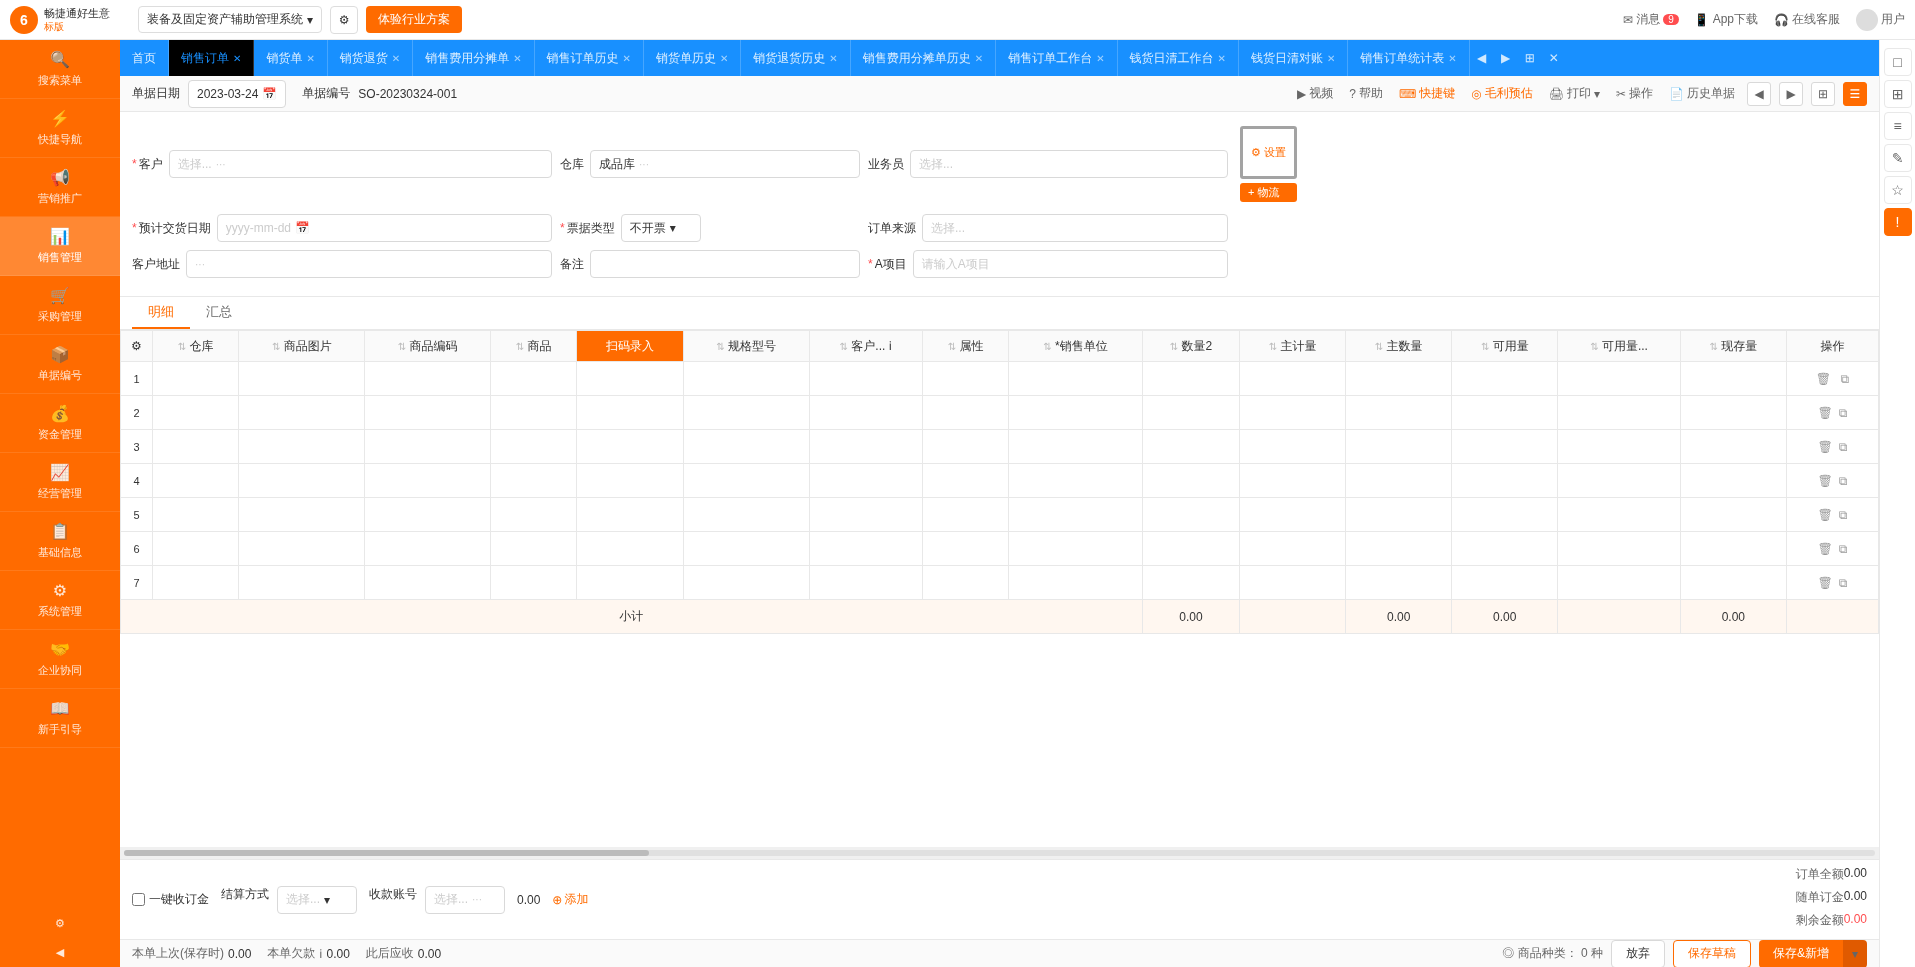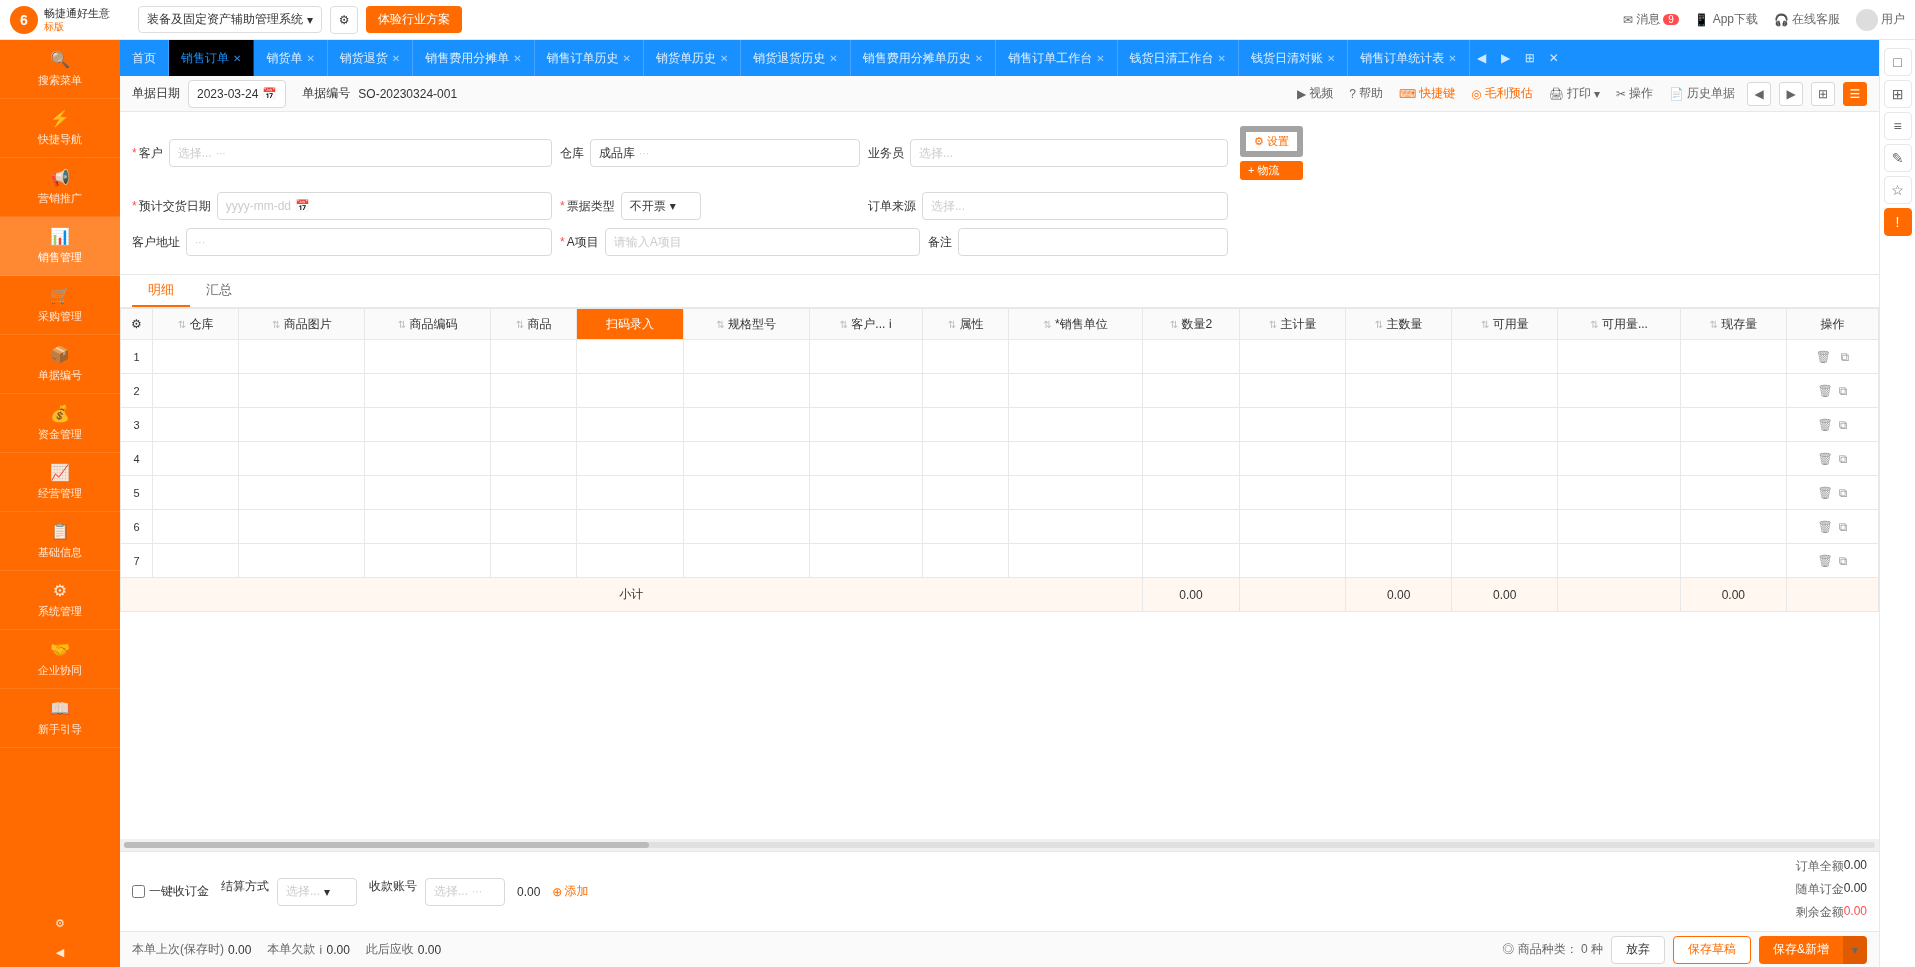--- a/index.html
+++ b/index.html
@@ -89,36 +89,36 @@
     .footer-form { padding: 6px 12px; border-top: 1px solid #e8e8e8; display: flex; align-items: center; gap: 12px; background: #fff; }
     .checkbox-label { display: flex; align-items: center; gap: 4px; cursor: pointer; font-size: 12px; }
     .footer-field { display: flex; gap: 8px; font-size: 12px; }
     .footer-num { color: #333; font-size: 12px; }
     .add-btn { color: #ff6b00; cursor: pointer; display: flex; align-items: center; gap: 2px; font-size: 12px; }
     .summary-row { display: flex; justify-content: space-between; margin-bottom: 4px; }
     .summary-label { color: #666; }
     .summary-val { color: #333; font-weight: 500; }
 
     
-    .bottom-bar { height: 36px; background: #fafafa; border-top: 1px solid #e8e8e8; display: flex; align-items: center; padding: 0 12px; font-size: 12px; color: #666; gap: 16px; justify-content: space-between; }
+    .bottom-bar { height: 28px; background: #fafafa; border-top: 1px solid #e8e8e8; display: flex; align-items: center; padding: 0 12px; font-size: 12px; color: #666; gap: 16px; justify-content: space-between; }
     .bottom-bar-left { display: flex; align-items: center; gap: 16px; }
     .bottom-bar-right { display: flex; align-items: center; gap: 8px; }
     .stat-item { display: flex; align-items: center; gap: 4px; }
     .discard-btn { height: 28px; border: 1px solid #d9d9d9; border-radius: 4px; background: #fff; padding: 0 14px; cursor: pointer; font-size: 12px; color: #333; }
     .save-draft-btn { height: 28px; border: 1px solid #ff6b00; border-radius: 4px; background: #fff; padding: 0 14px; cursor: pointer; font-size: 12px; color: #ff6b00; }
     .save-new-btn { height: 28px; border: none; border-radius: 4px; background: #ff6b00; padding: 0 14px; cursor: pointer; font-size: 12px; color: white; display: flex; align-items: center; }
     .save-new-arrow { background: #e05a00; height: 28px; width: 24px; border-radius: 0 4px 4px 0; display: flex; align-items: center; justify-content: center; cursor: pointer; margin-left: 0; }
 
     
     .right-panel { width: 36px; background: #fff; border-left: 1px solid #e8e8e8; display: flex; flex-direction: column; align-items: center; padding-top: 8px; gap: 4px; flex-shrink: 0; }
     .right-icon { width: 28px; height: 28px; border: 1px solid #e8e8e8; border-radius: 4px; display: flex; align-items: center; justify-content: center; cursor: pointer; color: #666; font-size: 14px; }
 
     
     .form-right-actions { display: flex; flex-direction: column; gap: 4px; padding: 4px; }
-    .setup-btn { background: #fff; border: 6px solid #a3a3a3; color: #ff6b00; border-radius: 3px; padding: 2px 8px; font-size: 11px; cursor: pointer; display: flex; align-items: center; gap: 2px; }
+    .setup-btn { background: #fff; border: 3px solid #a3a3a3; color: #ff6b00; border-radius: 3px; padding: 16px 8px; font-size: 11px; cursor: pointer; display: flex; align-items: center; gap: 2px; }
     .add-item-btn { background: #ff6b00; color: white; border: none; border-radius: 3px; padding: 2px 8px; font-size: 11px; cursor: pointer; display: flex; align-items: center; gap: 2px; }
   </style>
 </head>
 <body>
 
 <div class="top-bar">
   <div class="top-bar-left">
     <div class="logo">
       <div class="logo-icon">
         <span>6</span>
@@ -378,29 +378,29 @@
           </div>
         </div>
 
         <div class="form-row">
           <div class="form-field" style="max-width:420px;">
             <span class="form-label">客户地址</span>
             <div class="form-input">
               <span class="form-dots">···</span>
             </div>
           </div>
+          <div class="form-field" style="max-width:300px;">
+            <span class="form-label">备注</span>
+            <div class="form-input" style="flex:2;"></div>
+          </div>
           <div class="form-field" style="max-width:360px;">
             <span class="form-label required">A项目</span>
             <div class="form-input">
               <span style="color:#ccc;">请输入A项目</span>
             </div>
-          </div>
-          <div class="form-field" style="max-width:300px;">
-            <span class="form-label">备注</span>
-            <div class="form-input" style="flex:2;"></div>
           </div>
         </div>
 
       </div>
 
       <div class="detail-tabs">
         <div class="detail-tab active">明细</div>
         <div class="detail-tab">汇总</div>
       </div>
 

